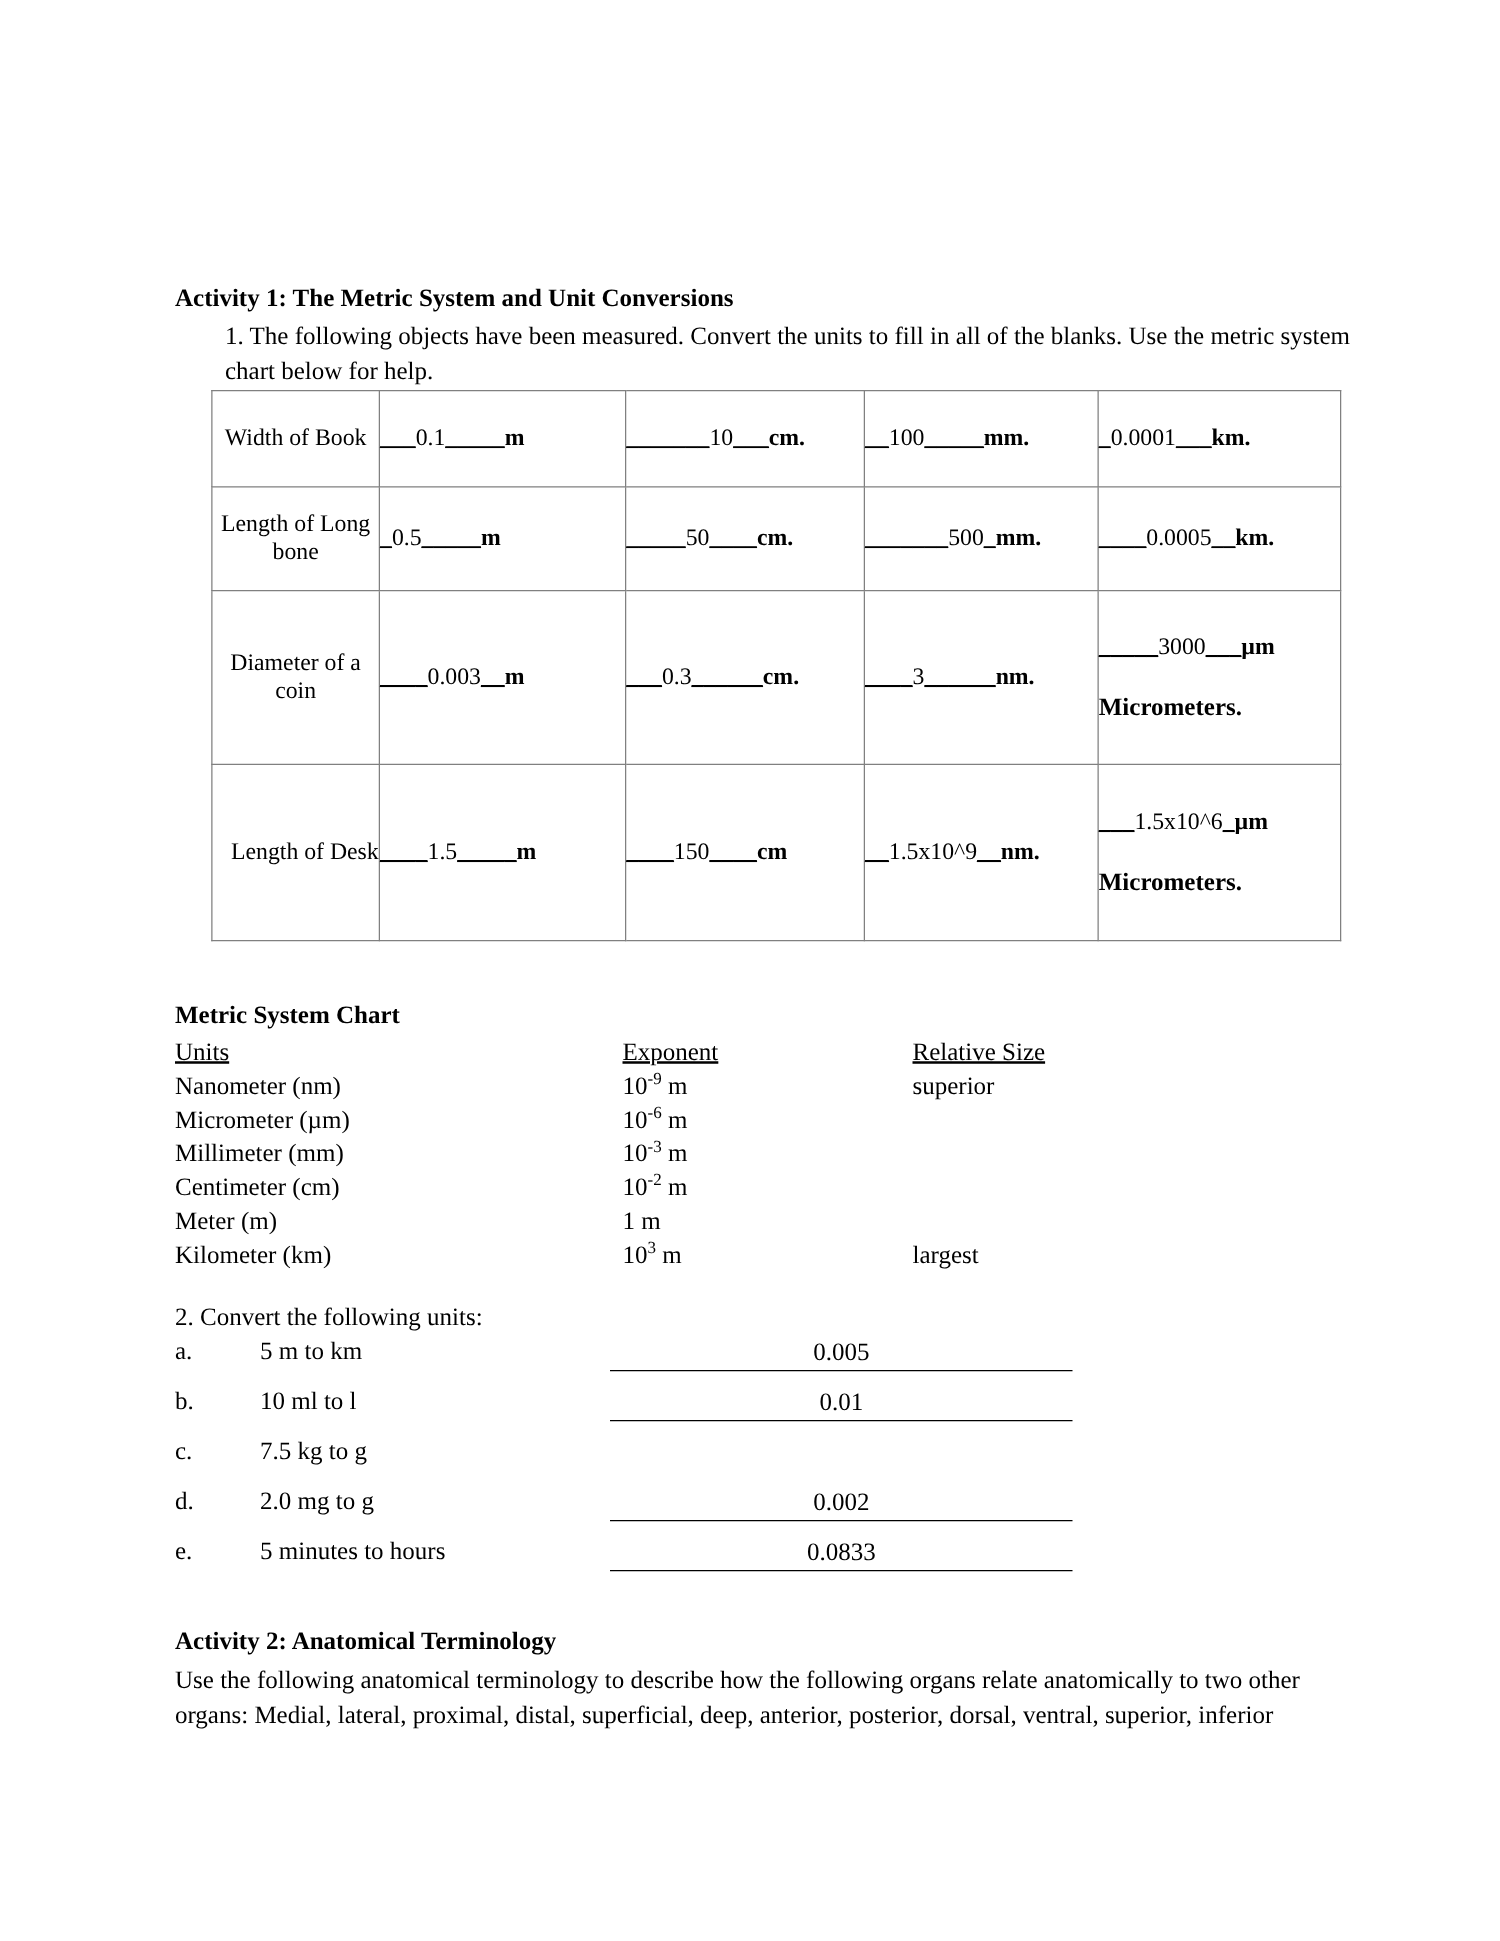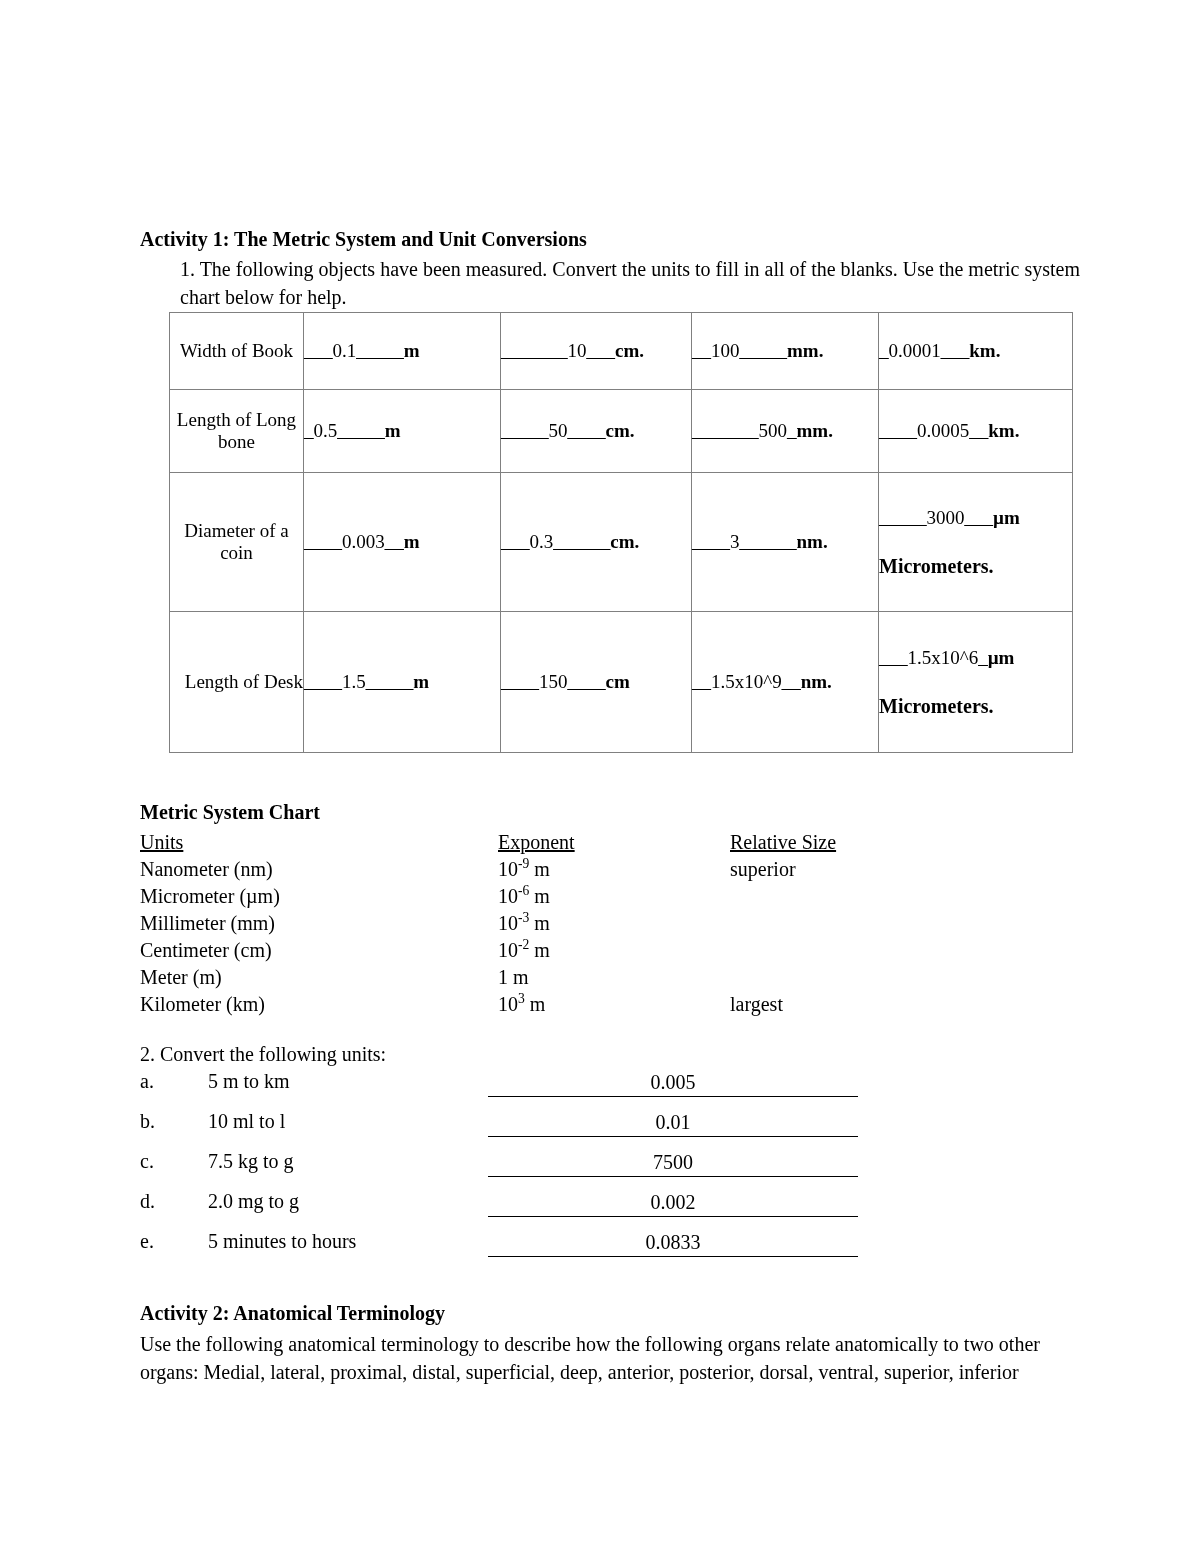--- a/index.html
+++ b/index.html
@@ -302,21 +302,20 @@
       <span class="ans">0.005</span>
     </div>
     <div class="q2row">
       <span class="ltr">b.</span>
       <span class="qtext">10 ml to l</span>
       <span class="ans">0.01</span>
     </div>
     <div class="q2row">
       <span class="ltr">c.</span>
       <span class="qtext">7.5 kg to g</span>
-      <span class="ans">7500</span>
     </div>
     <div class="q2row">
       <span class="ltr">d.</span>
       <span class="qtext">2.0 mg to g</span>
       <span class="ans">0.002</span>
     </div>
     <div class="q2row">
       <span class="ltr">e.</span>
       <span class="qtext">5 minutes to hours</span>
       <span class="ans">0.0833</span>

